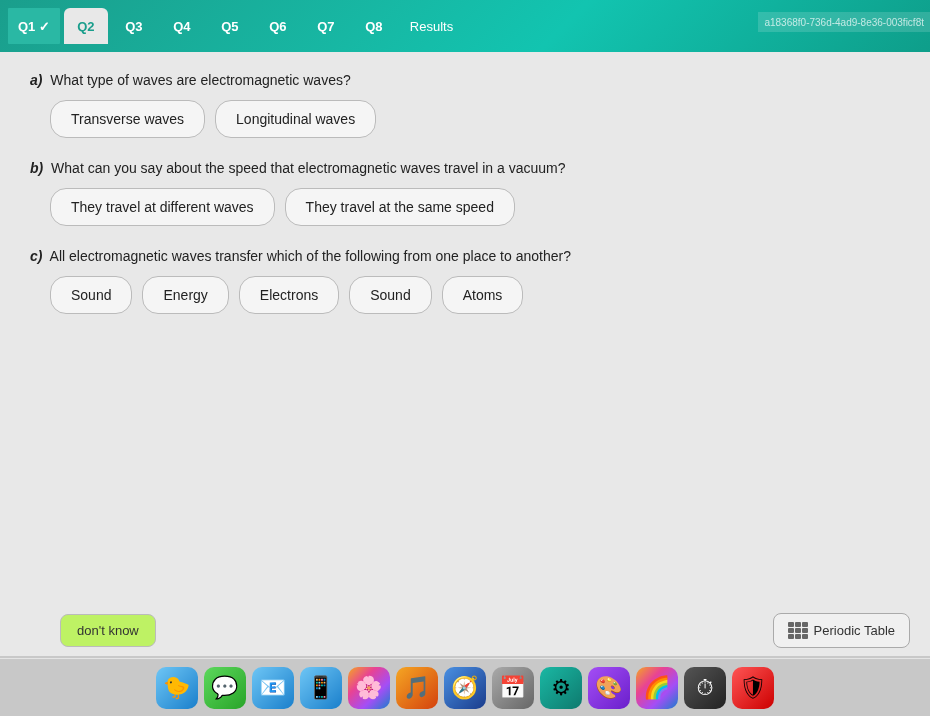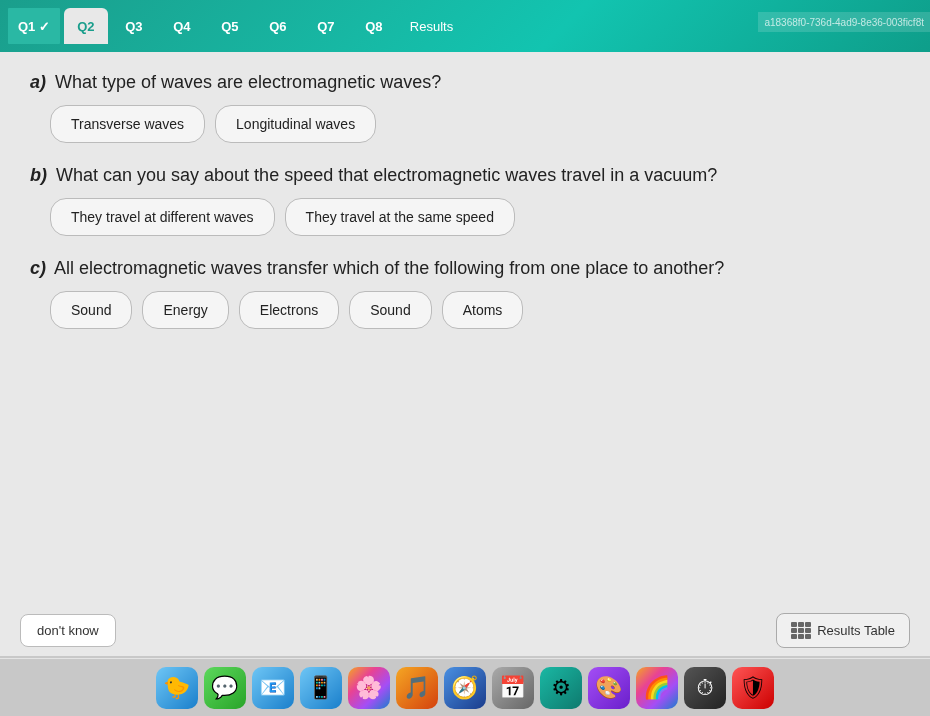--- a/index.html
+++ b/index.html
@@ -76,21 +76,21 @@
       width: 100%;
       min-height: calc(716px - 52px - 60px);
       padding: 20px 30px;
     }
 
     .question-block {
       margin-bottom: 22px;
     }
 
     .question-label {
-      font-size: 18px;
+      font-size: 14px;
       font-weight: 500;
       color: #222;
       margin-bottom: 12px;
     }
 
     .question-label span.q-letter {
       font-style: italic;
       font-weight: 600;
       margin-right: 4px;
     }
@@ -121,28 +121,29 @@
       left: 0;
       right: 0;
       display: flex;
       align-items: center;
       justify-content: space-between;
       padding: 8px 20px;
       background: #e8e8e8;
     }
 
     .dont-know-btn {
-      background: #ffffff;
+      background: #bef264;
       border: 1.5px solid #bbb;
       border-radius: 8px;
       padding: 8px 16px;
       font-size: 13px;
       color: #333;
       cursor: pointer;
       font-family: inherit;
+      margin-left: 40px;
     }
 
     .periodic-table-btn {
       background: #f0f0f0;
       border: 1.5px solid #aaa;
       border-radius: 8px;
       padding: 8px 14px;
       font-size: 13px;
       color: #333;
       cursor: pointer;
@@ -267,21 +268,21 @@
       <div class="table-cell"></div>
         <div class="table-cell"></div>
         <div class="table-cell"></div>
       <div class="table-cell"></div>
         <div class="table-cell"></div>
         <div class="table-cell"></div>
       <div class="table-cell"></div>
         <div class="table-cell"></div>
         <div class="table-cell"></div>
     </div>
-    <span>Results Table</span>
+    <span>Periodic Table</span>
   </button>
 </div>
 
 <div class="dock">
   <div class="dock-item finder" title="Finder">🐤</div>
   <div class="dock-item messages">💬</div>
   <div class="dock-item mail">📧</div>
   <div class="dock-item dark" style="background:linear-gradient(135deg,#6ec6f5,#1a7fcb);">📱</div>
   <div class="dock-item photos">🌸</div>
   <div class="dock-item orange">🎵</div>

